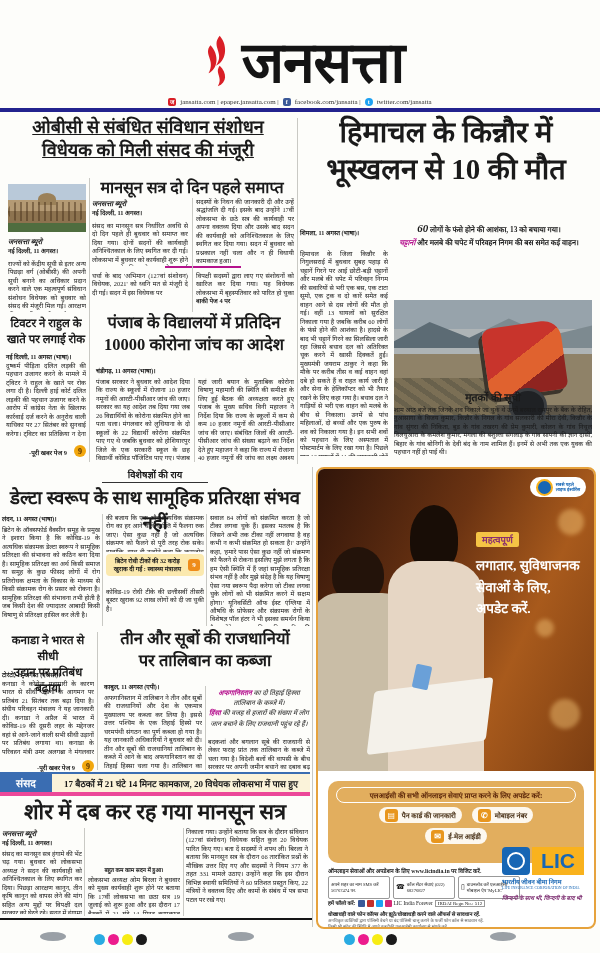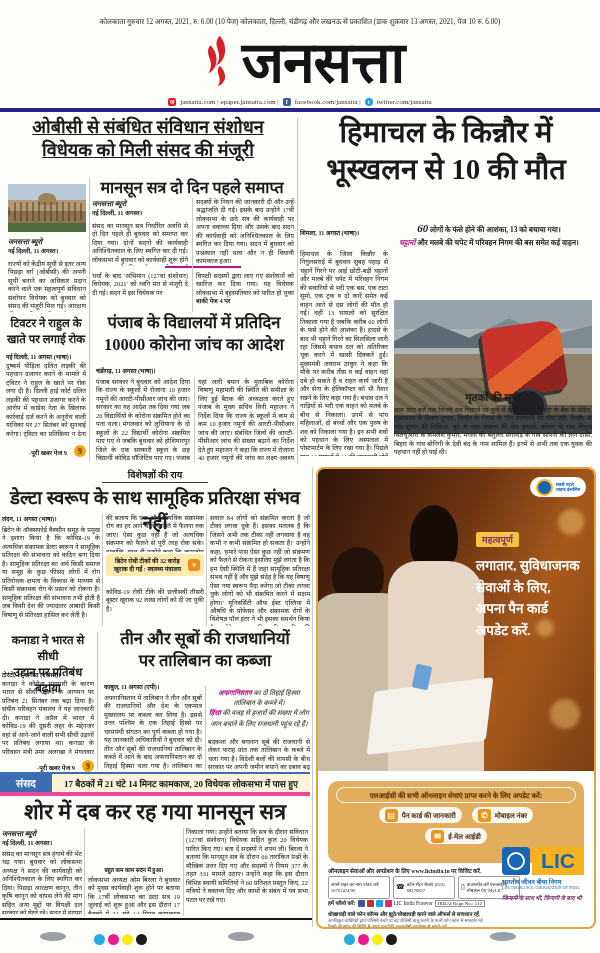--- a/index.html
+++ b/index.html
@@ -70,21 +70,20 @@
   
   .regdot{width:11px;height:11px;border-radius:50%;display:inline-block;margin-right:3px;}
   .regell{width:26px;height:9px;border-radius:50%;background:#9aa0a6;display:inline-block;}
   .flame path{fill:#d91f26;}
 </style>
 </head>
 <body>
 
 <div id="page">
 
-  <div class="abs c" style="top:16px;left:30px;width:540px;font-size:7.2px;color:#222;">कोलकाता    गुरुवार 12 अगस्त, 2021,    रु. 6.00    (10 पेज)   कोलकाता, दिल्ली, चंडीगढ़ और लखनऊ से प्रकाशित   (डाक  शुक्रवार 13 अगस्त, 2021,  पेज 10  रु. 6.00)</div>
 
   <div class="abs mast" style="top:34px;left:0;width:600px;">
     <svg class="flame" width="40" height="56" viewBox="0 0 40 60">
       <path d="M24 2 C14 14 30 20 20 34 C30 30 34 14 24 2 Z"></path>
       <path d="M14 12 C6 22 20 28 12 42 C22 38 24 22 14 12 Z"></path>
       <path d="M24 34 C18 42 28 46 22 56 C32 52 32 42 24 34 Z"></path>
     </svg>
     <div class="masttitle">जनसत्ता</div>
   </div>
 
@@ -278,21 +277,20 @@
           <span>लाइफ इंश्योरेंस</span>
         </span>
       </div>
 
       <div class="abs" style="left:158px;top:60px;">
         <span class="adbadge">महत्वपूर्ण</span>
       </div>
       <div class="abs adline" style="left:158px;top:86px;width:112px;">
         <div>लगातार, सुविधाजनक</div>
         <div>सेवाओं के लिए,</div>
-        <div>अपना पैन कार्ड</div>
         <div>अपडेट करें.</div>
       </div>
     </div>
 
     <div class="panel">
       <div class="panelhead">एलआईसी की सभी ऑनलाइन सेवाएं प्राप्त करने के लिए अपडेट करें:</div>
       <div style="display:flex;justify-content:center;gap:10px;margin-top:2px;">
         <div class="pill">
           <span class="pillicon">▤</span>
           <span>पैन कार्ड की जानकारी</span>

